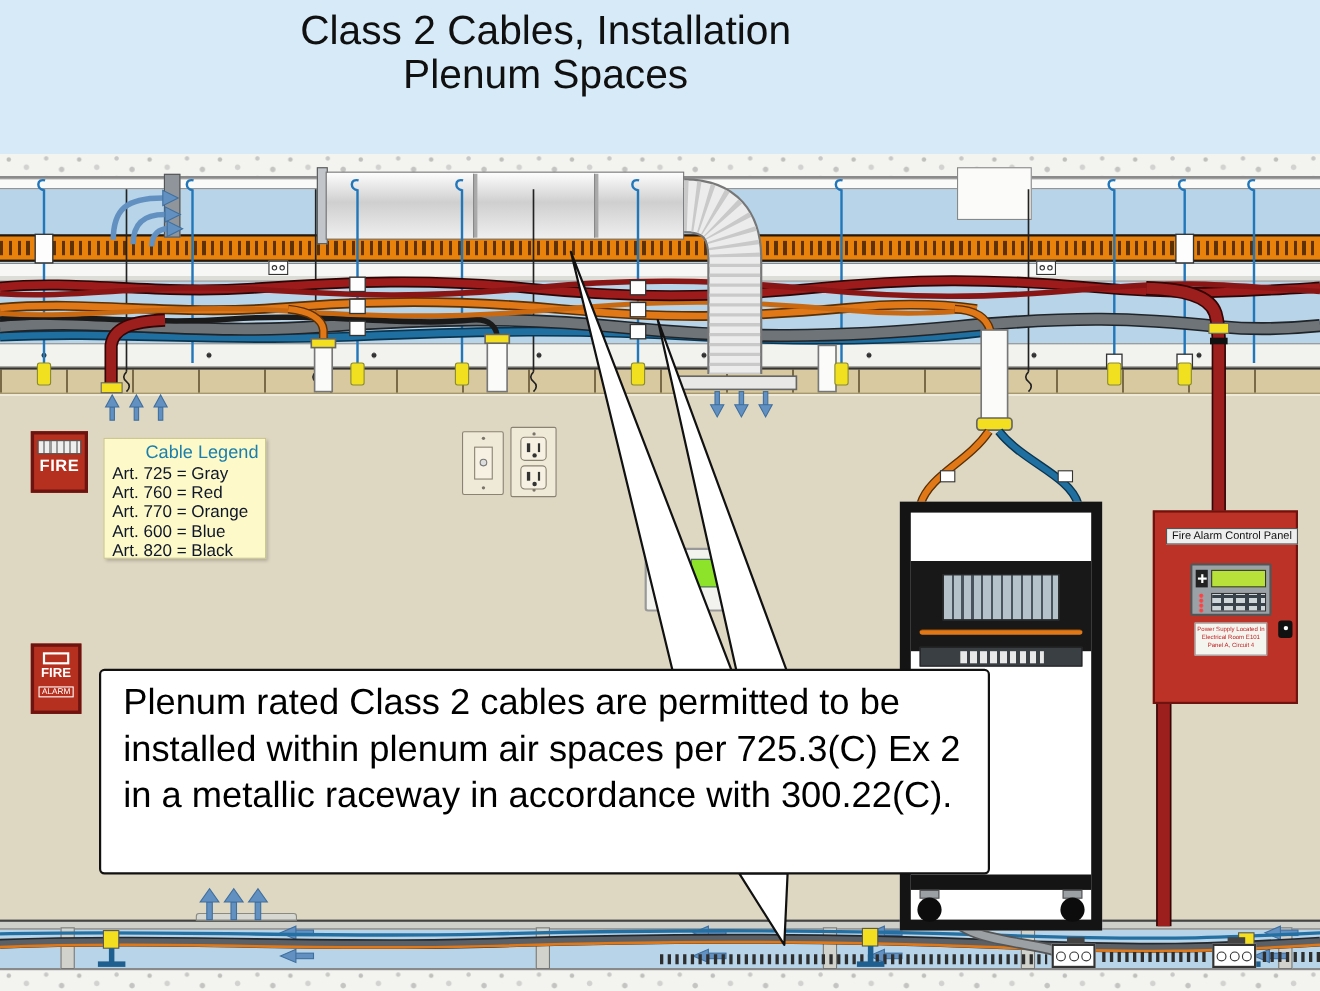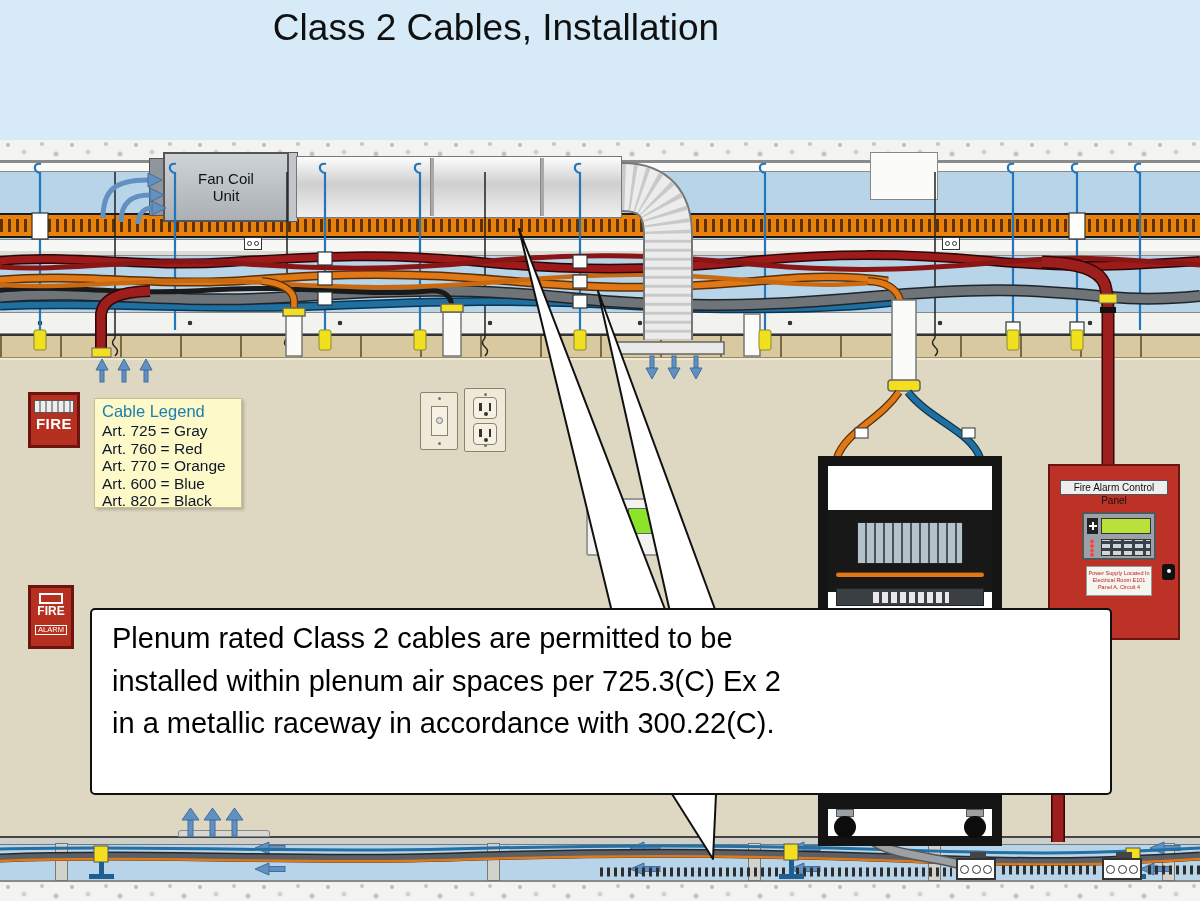--- a/index.html
+++ b/index.html
@@ -55,21 +55,21 @@
   .horn .bar{margin:5px auto 2px;width:40px;height:13px;border:1px solid #555;
     background-image:repeating-linear-gradient(90deg,#eee 0 4px,#999 4px 6px);}
   .horn .txt{color:#fff;font-weight:bold;font-size:15px;letter-spacing:.5px;}
   .pull{left:28px;top:585px;width:46px;height:64px;background:#b5301f;border:3px solid #6e1410;z-index:20;text-align:center;}
   .pull .handle{margin:5px auto 1px;width:24px;height:11px;border:2.5px solid #fff;}
   .pull .t1{color:#fff;font-weight:bold;font-size:12px;line-height:13px;}
   .pull .t2{color:#fff;font-size:7.5px;line-height:8px;border:1px solid #fff;display:inline-block;padding:0 2px;}
 
   .legend{left:94px;top:398px;width:148px;height:110px;background:#fdf9c8;border:1px solid #c8c090;
           box-shadow:2px 2px 3px rgba(0,0,0,.2);z-index:20;padding:3px 0 0 7px;}
-  .legend .lt{text-align:left;color:#1a7fae;font-size:16.5px;margin-bottom:1px;padding-right:6px;}
+  .legend .lt{text-align:right;color:#1a7fae;font-size:16.5px;margin-bottom:1px;padding-right:6px;}
   .legend .le{font-size:15.5px;line-height:17.5px;color:#0f172a;}
 
   .plate{background:#efe9d8;border:1.5px solid #8a8272;border-radius:2px;z-index:20;}
   .plate .screw{position:absolute;left:50%;width:3px;height:3px;margin-left:-1.5px;background:#7a7468;border-radius:50%;}
   .p1-inner{position:absolute;left:10px;top:13px;width:17px;height:30px;border:1px solid #8a8272;background:#f6f1e2;}
   .p1-inner i{position:absolute;left:4px;top:10px;width:7px;height:7px;border:1px solid #777;border-radius:50%;background:#ddd;}
   .outlet{position:absolute;left:8px;width:24px;height:22px;border:1px solid #8a8272;border-radius:4px;background:#f6f1e2;}
   .outlet b{position:absolute;top:5px;width:2.5px;height:8px;background:#333;}
   .outlet u{position:absolute;left:10px;bottom:2px;width:4px;height:4px;border-radius:50%;background:#333;}
 
@@ -85,21 +85,21 @@
   .rack .ocable{position:absolute;left:8px;top:62px;width:148px;height:5px;background:#e07818;border-top:1px solid #7a3c05;border-radius:3px;}
   .rack .sw{position:absolute;left:8px;top:122px;width:148px;height:18px;background:#3a3f44;border:1px solid #222;}
   .rack .ports{position:absolute;left:36px;top:3px;width:76px;height:11px;
     background-image:repeating-linear-gradient(90deg,#e8e8e8 0 6px,transparent 6px 9px);}
   .rack .bbar{position:absolute;left:0;top:329px;width:164px;height:14px;background:#141414;}
   .rack .mount{position:absolute;top:343px;width:18px;height:8px;background:#9aa0a4;border:1px solid #555;}
   .rack .wheel{position:absolute;top:350px;width:22px;height:22px;background:#0c0c0c;border-radius:50%;}
 
   
   .fpanel{left:1048px;top:464px;width:132px;height:176px;background:#bd3226;border:2px solid #6e1410;z-index:20;}
-  .fpanel .strip{position:absolute;left:10px;top:14px;width:108px;height:15px;background:#eee;border:1px solid #555;
+  .fpanel .strip{position:absolute;left:10px;top:14px;width:120px;height:15px;background:#eee;border:1px solid #555;
     text-align:center;font-size:10px;line-height:13px;color:#111;}
   .fpanel .pad{position:absolute;left:32px;top:46px;width:74px;height:48px;background:#9aa2a8;border:2px solid #555;border-radius:2px;}
   .fpanel .lcd{position:absolute;left:17px;top:4px;width:50px;height:16px;background:#b8e23a;border:1.5px solid #333;}
   .fpanel .clu{position:absolute;left:3px;top:4px;width:11px;height:16px;background:#222;
     background-image:linear-gradient(#fff,#fff),linear-gradient(#fff,#fff);
     background-size:2px 8px,8px 2px;background-position:center,center;background-repeat:no-repeat;}
   .fpanel .keys{position:absolute;left:17px;top:25px;width:50px;height:17px;background:#cfd6da;border:1px solid #333;
     background-image:repeating-linear-gradient(90deg,transparent 0 8px,#39414a 8px 11px),
                      repeating-linear-gradient(0deg,transparent 0 4px,#39414a 4px 7px);}
   .fpanel .leds{position:absolute;left:4px;top:25px;width:10px;height:18px;
@@ -110,22 +110,22 @@
   .fpanel .lock i{position:absolute;left:4.5px;top:5px;width:4px;height:4px;background:#fff;border-radius:50%;}
 
   
   .pedestal{top:843px;width:13px;height:38px;background:#d2d2cc;border:1px solid #777;z-index:8;}
   .fbox{top:858px;width:40px;height:22px;background:#fff;border:2px solid #333;z-index:12;
         display:flex;align-items:center;justify-content:space-evenly;}
   .fbox i{width:9px;height:9px;border:1px solid #333;border-radius:50%;}
   .fbox-cap{top:852px;width:16px;height:7px;background:#444;z-index:12;}
 
   
-  .callout{left:90px;top:608px;width:1022px;height:187px;background:#fff;border:2.5px solid #111;border-radius:5px;
-    z-index:50;padding:7px 20px;color:#000;font-size:29px;line-height:42.5px;white-space:nowrap;}
+  .callout{left:90px;top:608px;width:810px;height:187px;background:#fff;border:2.5px solid #111;border-radius:5px;
+    z-index:50;padding:7px 20px;color:#000;font-size:33px;line-height:42.5px;white-space:nowrap;}
   .copyright{left:90px;top:804px;width:800px;text-align:center;font-size:14.5px;color:#222;z-index:20;}
 
   svg.overlay{position:absolute;left:0;top:0;width:1200px;height:901px;pointer-events:none;}
   #svg-main{z-index:10;} #svg-wedges{z-index:40;}
 </style>
 </head>
 <body>
 
 <div id="stage">
 
@@ -138,24 +138,20 @@
   <div class="abs tray"></div>
   <div class="abs rail2"></div>
   <div class="abs strut"></div>
   <div class="abs ceiling"></div>
   <div class="abs floorline"></div>
   <div class="abs slab-bottom speckle"></div>
   <div class="abs grille" style="left:178px;top:830px;width:92px;"></div>
   <div class="abs grille" style="left:862px;top:830px;width:78px;"></div>
 
   <div class="abs fcu-cap"></div>
-  <div class="abs fcu">
-    <div><span>Fan Coil</span><br>
-         <span>Unit</span></div>
-  </div>
   <div class="abs duct-flange"></div>
   <div class="abs duct"></div>
   <div class="abs duct-seam" style="left:540px;"></div>
   <div class="abs duct-seam" style="left:430px;"></div>
   <div class="abs vav"></div>
   <div class="abs jbox" style="left:244px;top:237px;">
       <i></i>
       <i></i>
     </div>
   <div class="abs jbox" style="left:942px;top:237px;">
@@ -449,20 +445,21 @@
       <div>Panel A, Circuit 4</div>
     </div>
     <div class="lock">
         <i></i>
       </div>
   </div>
 
 
   <div class="abs title">
     <div>Class 2 Cables, Installation</div>
+    <div>Plenum Spaces</div>
   </div>
 
   <svg id="svg-wedges" class="overlay" viewBox="0 0 1200 901">
     <g fill="#ffffff" stroke="#111" stroke-width="2" stroke-linejoin="round">
       <polygon points="519,229 612,612 666,612"></polygon>
       <polygon points="598,291 670,612 716,612"></polygon>
       <polygon points="713,859 672,794 716,794"></polygon>
     </g>
   </svg>
 

